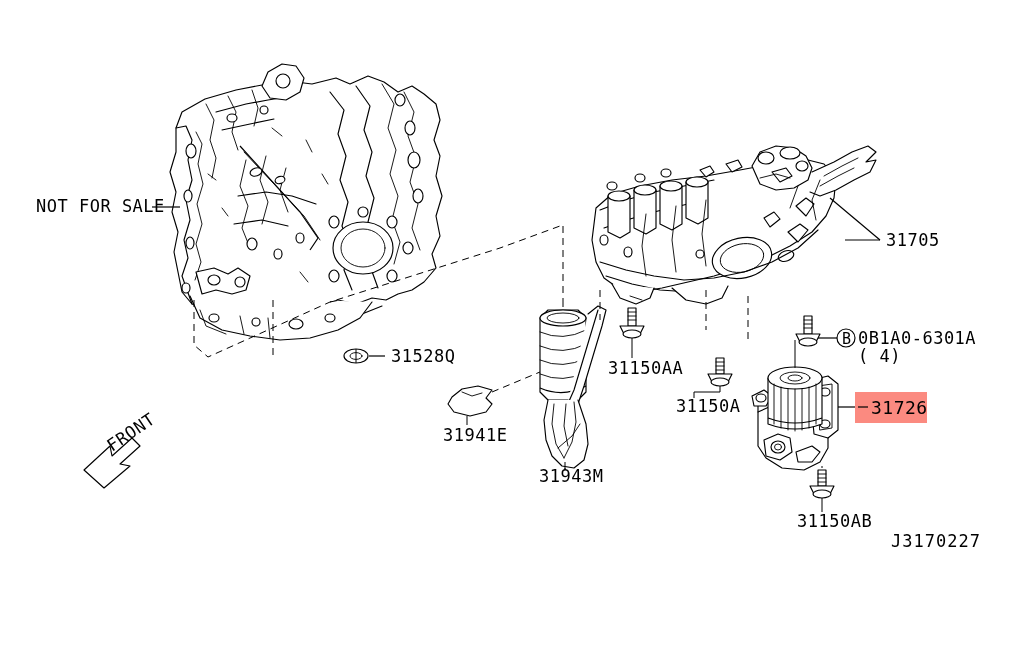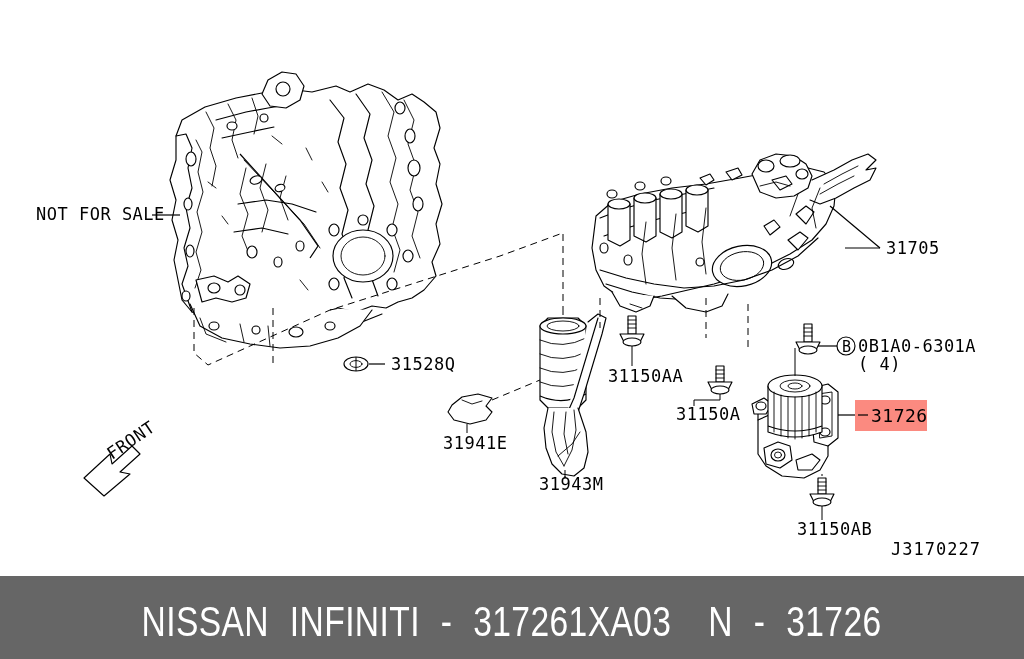--- a/index.html
+++ b/index.html
@@ -12,21 +12,20 @@
     height: 659px;
     font-family: "DejaVu Sans Mono", monospace;
     overflow: hidden;
     position: relative;
   }
   #page {
     position: relative;
     width: 1024px;
     height: 518px;
     background: #ffffff;
-    margin-top: 8px;
   }
   #diagram-area {
     position: absolute;
     left: 0; top: 0;
     width: 1024px;
     height: 568px;
     background: #ffffff;
   }
   #diagram-svg {
     position: absolute;
@@ -443,19 +442,14 @@
         <path class="part" d="M84 470 L110 446 L112 456 L132 438 L140 446 L120 464
                               L130 466 L104 488 Z" fill="#ffffff"></path>
         <text class="lbl" x="112" y="452" transform="rotate(-34 112 452)">FRONT</text>
       </g>
 
       <text class="lbl-draw" x="936" y="547" text-anchor="middle">J3170227</text>
 
     </svg>
   </div>
 
-  <div id="footer-bar">
-    <div id="footer-text">
-      <span>NISSAN</span><span class="gap"></span><span>INFINITI</span><span class="gap"></span><span>-</span><span class="gap"></span><span>317261XA03</span><span class="gap-wide"></span><span>N</span><span class="gap"></span><span>-</span><span class="gap"></span><span>31726</span>
-    </div>
-  </div>
 
 </div>
 
 </body></html>

